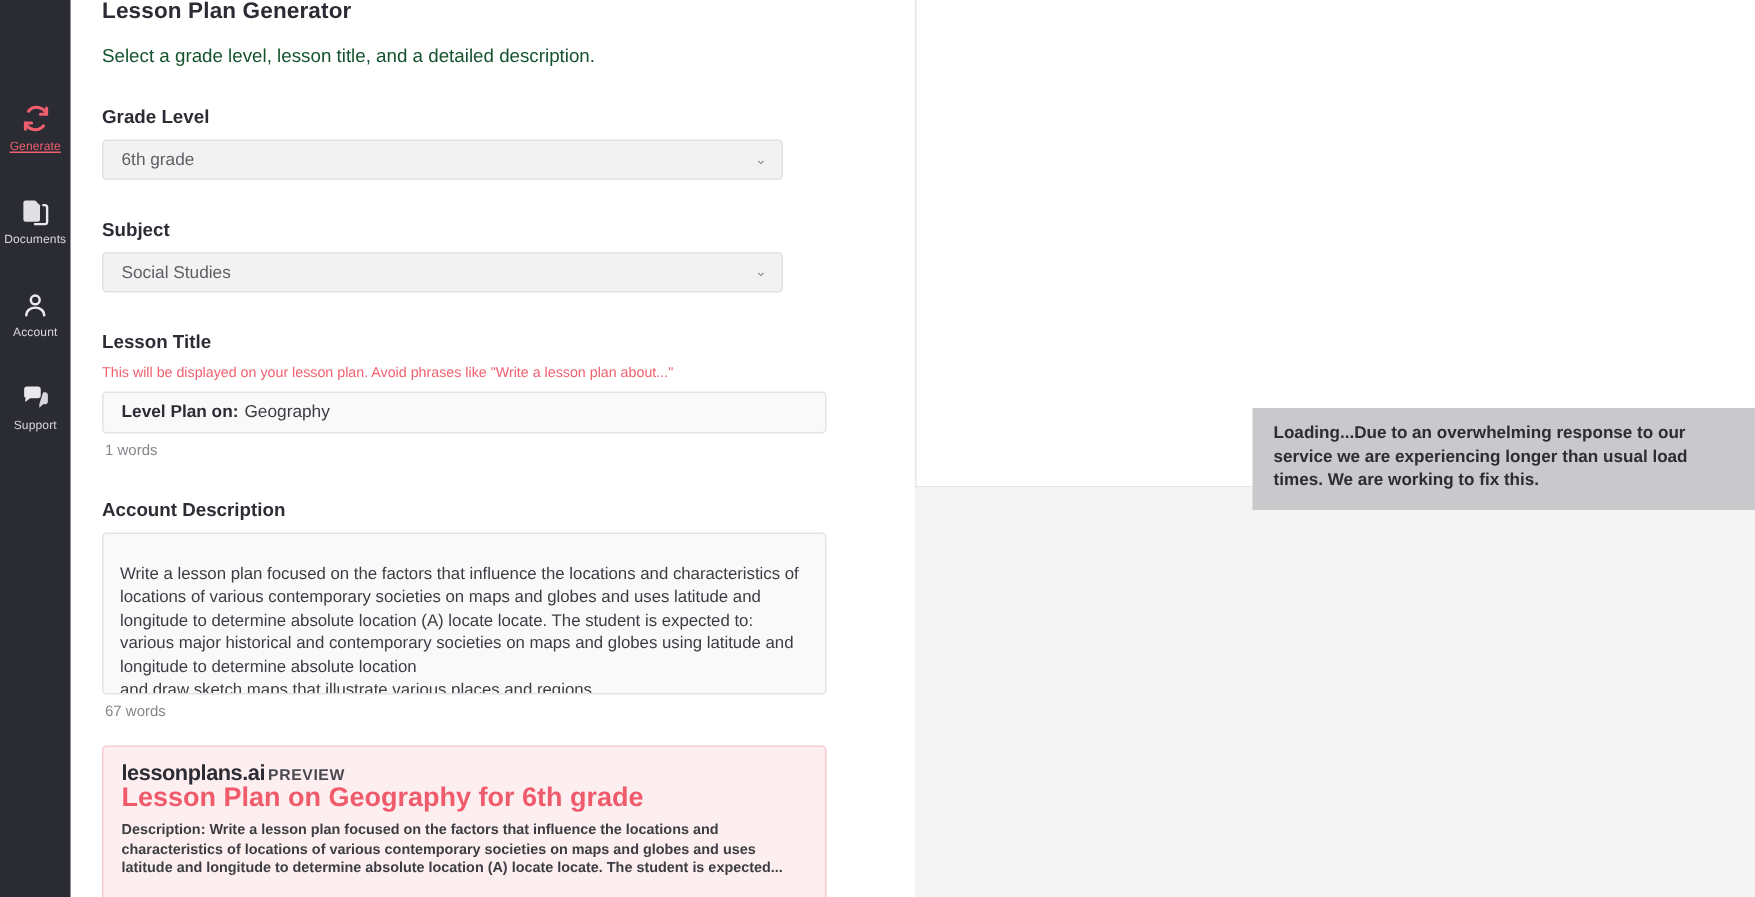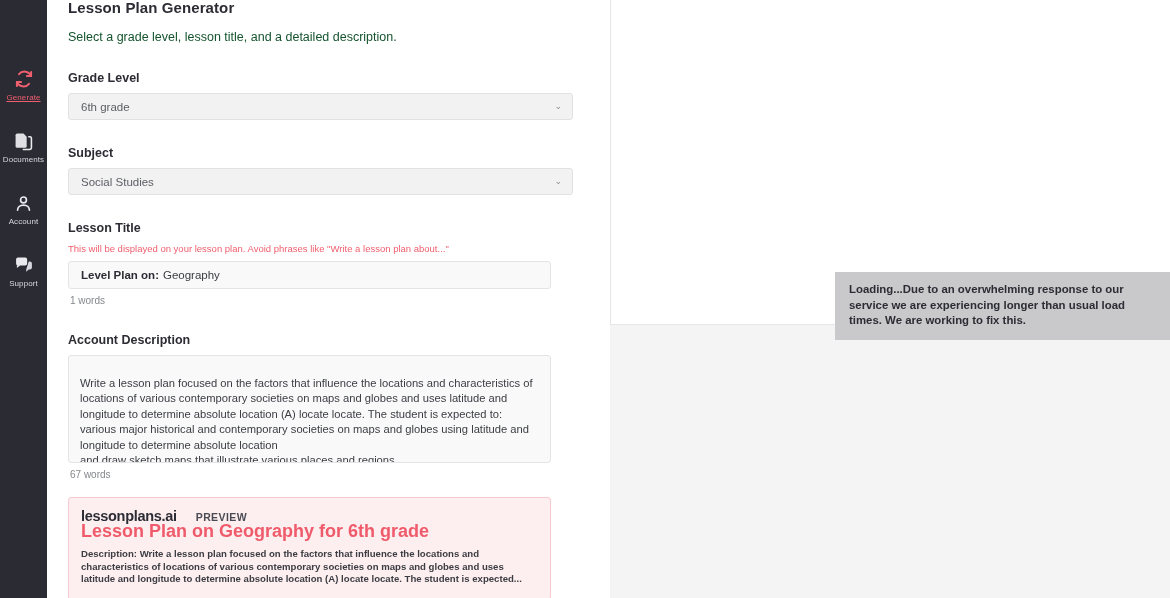--- a/index.html
+++ b/index.html
@@ -78,21 +78,21 @@
   }
   .field-label {
     font-size: 12.5px;
     font-weight: bold;
     color: #2c2c34;
     margin: 26px 0 8px 0;
     line-height: 14px;
   }
   .select-box {
     position: relative;
-    width: 505px;
+    width: 454px;
     height: 27px;
     background: #f2f2f3;
     border: 1px solid #e2e2e4;
     border-radius: 3px;
     display: flex;
     align-items: center;
     padding-left: 12px;
     font-size: 11.5px;
     color: #5e6065;
     cursor: pointer;
@@ -150,21 +150,21 @@
     width: 483px;
     margin-top: 16px;
     background: #fdeef0;
     border: 1px solid #f7c9d0;
     border-radius: 3px;
     padding: 10px 12px 13px 12px;
   }
   .preview-head {
     display: flex;
     align-items: baseline;
-    gap: 19px;
+    gap: 2px;
   }
   .brand {
     font-size: 14.5px;
     font-weight: bold;
     color: #2c2c34;
     letter-spacing: -0.3px;
   }
   .preview-tag {
     font-size: 10.5px;
     font-weight: bold;

